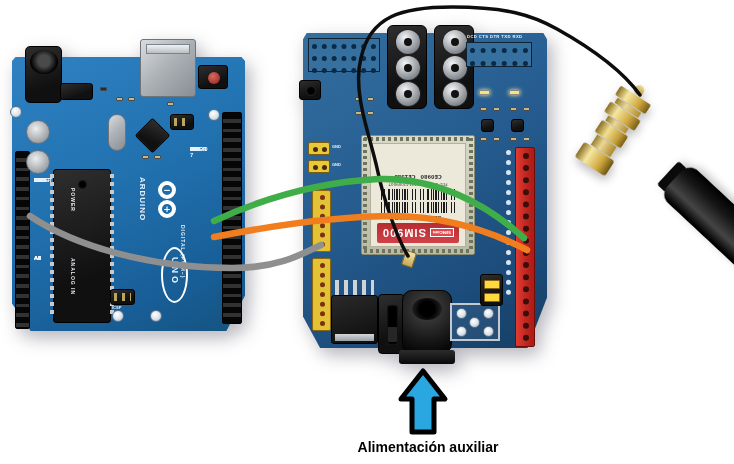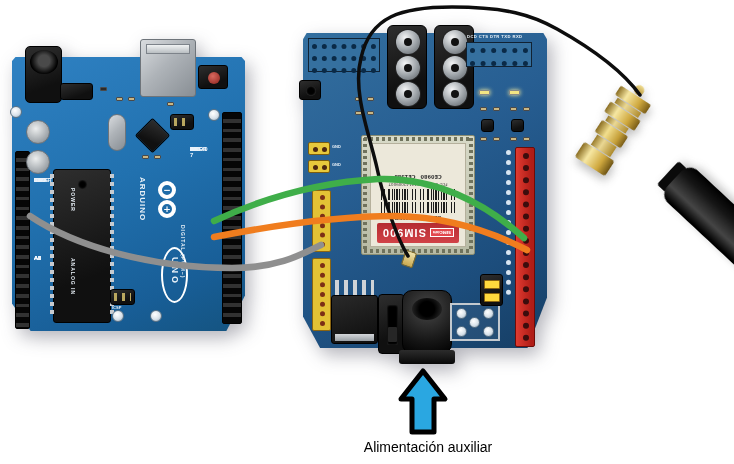--- a/index.html
+++ b/index.html
@@ -52,21 +52,21 @@
   #sim-label{left:8px;top:7px;right:8px;bottom:7px;background:#ece8da;border:1px solid #b5b09c;
              transform:rotate(180deg);display:flex;flex-direction:column;align-items:center;padding:3px 4px;gap:2px;}
   #sim-label > *{position:static;}
   .barcode{width:85%;height:11px;background:repeating-linear-gradient(90deg,#1c1c1c 0 1px,transparent 1px 2.6px,#1c1c1c 2.6px 4.2px,transparent 4.2px 5.6px,#1c1c1c 5.6px 6px,transparent 6px 7.8px);}
   #sim-band{width:96%;height:20px;background:linear-gradient(#d14247,#b52c31);border-radius:2px;display:flex;align-items:center;justify-content:center;gap:4px;}
   #sim-band .simcom{position:static;background:#e2494e;border:1px solid #fff;color:#fff;font-size:4px;padding:1px 2px;font-weight:bold;}
   #sim-band .brand{position:static;color:#fff;font-size:11px;font-weight:bold;letter-spacing:1px;font-family:"Liberation Sans",sans-serif;}
 
   
   #caption{left:318px;top:439px;width:220px;text-align:center;color:#000;
-           font-family:"Liberation Sans",sans-serif;font-weight:normal;font-size:14px;}
+           font-family:"Liberation Sans",sans-serif;font-weight:bold;font-size:14px;}
 
   svg{overflow:visible;}
 </style>
 </head>
 <body>
 
 <div id="stage">
 
   <div id="arduino" class="board">
     <div class="pcb"></div>

